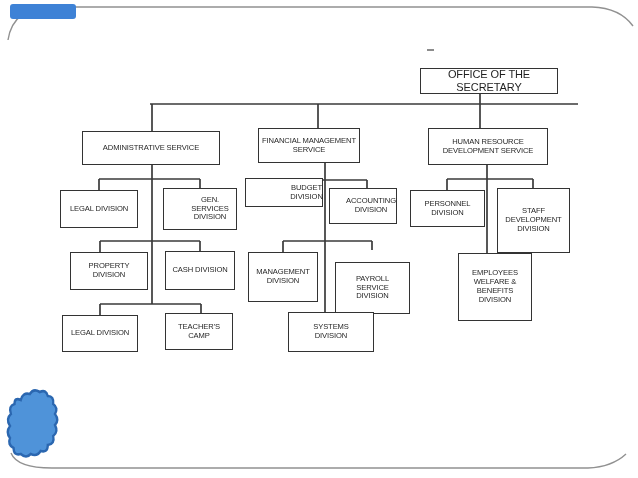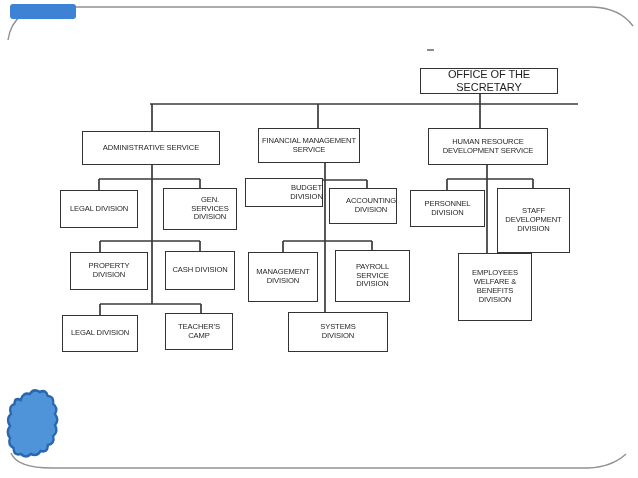--- a/index.html
+++ b/index.html
@@ -89,31 +89,31 @@
       <div class="node" style="left: 410px; top: 190px; width: 75px; height: 37px;"><span>PERSONNEL
 DIVISION</span></div>
       <div class="node" style="left: 497px; top: 188px; width: 73px; height: 65px;"><span>STAFF
 DEVELOPMENT
 DIVISION</span></div>
       <div class="node" style="left: 62px; top: 252px; width: 78px; height: 38px; margin-left: 8px;"><span>PROPERTY
 DIVISION</span></div>
       <div class="node" style="left: 165px; top: 251px; width: 70px; height: 39px; justify-content: center;"><span>CASH DIVISION</span></div>
       <div class="node" style="left: 248px; top: 252px; width: 70px; height: 50px;"><span>MANAGEMENT
 DIVISION</span></div>
-      <div class="node" style="left: 335px; top: 250px; width: 75px; height: 52px;"><span>PAYROLL
+      <div class="node" style="left: 335px; top: 262px; width: 75px; height: 52px;"><span>PAYROLL
 SERVICE
 DIVISION</span></div>
       <div class="node" style="left: 458px; top: 253px; width: 74px; height: 68px;"><span>EMPLOYEES
 WELFARE &amp;
 BENEFITS
 DIVISION</span></div>
       <div class="node" style="left: 62px; top: 315px; width: 76px; height: 37px;"><span>LEGAL DIVISION</span></div>
       <div class="node" style="left: 165px; top: 313px; width: 68px; height: 37px;"><span>TEACHER'S
 CAMP</span></div>
-      <div class="node" style="left: 288px; top: 312px; width: 100px; height: 40px;"><span>SYSTEMS
+      <div class="node" style="left: 288px; top: 312px; width: 86px; height: 40px;"><span>SYSTEMS
 DIVISION</span></div>
     </div>
 
   <svg class="layer" width="638" height="478">
     <path id="cloud-path" transform="translate(1,4) scale(0.9,1)" d="M 22 396 Q 24 388 32 390 Q 36 384 43 388 Q 50 385 52 392 Q 59 392 58 400 Q 64 404 60 410 Q 65 416 60 421 Q 64 428 58 432 Q 60 440 52 441 Q 52 449 44 447 Q 40 453 33 450 Q 28 455 22 450 Q 14 452 14 444 Q 7 441 10 434 Q 5 428 10 422 Q 5 415 11 410 Q 8 402 15 400 Q 15 393 22 396 Z" stroke-width="2.6" fill="#4f93d9" stroke="#2b67b0"></path>
   </svg>
 
 </div>
 
 </body></html>

